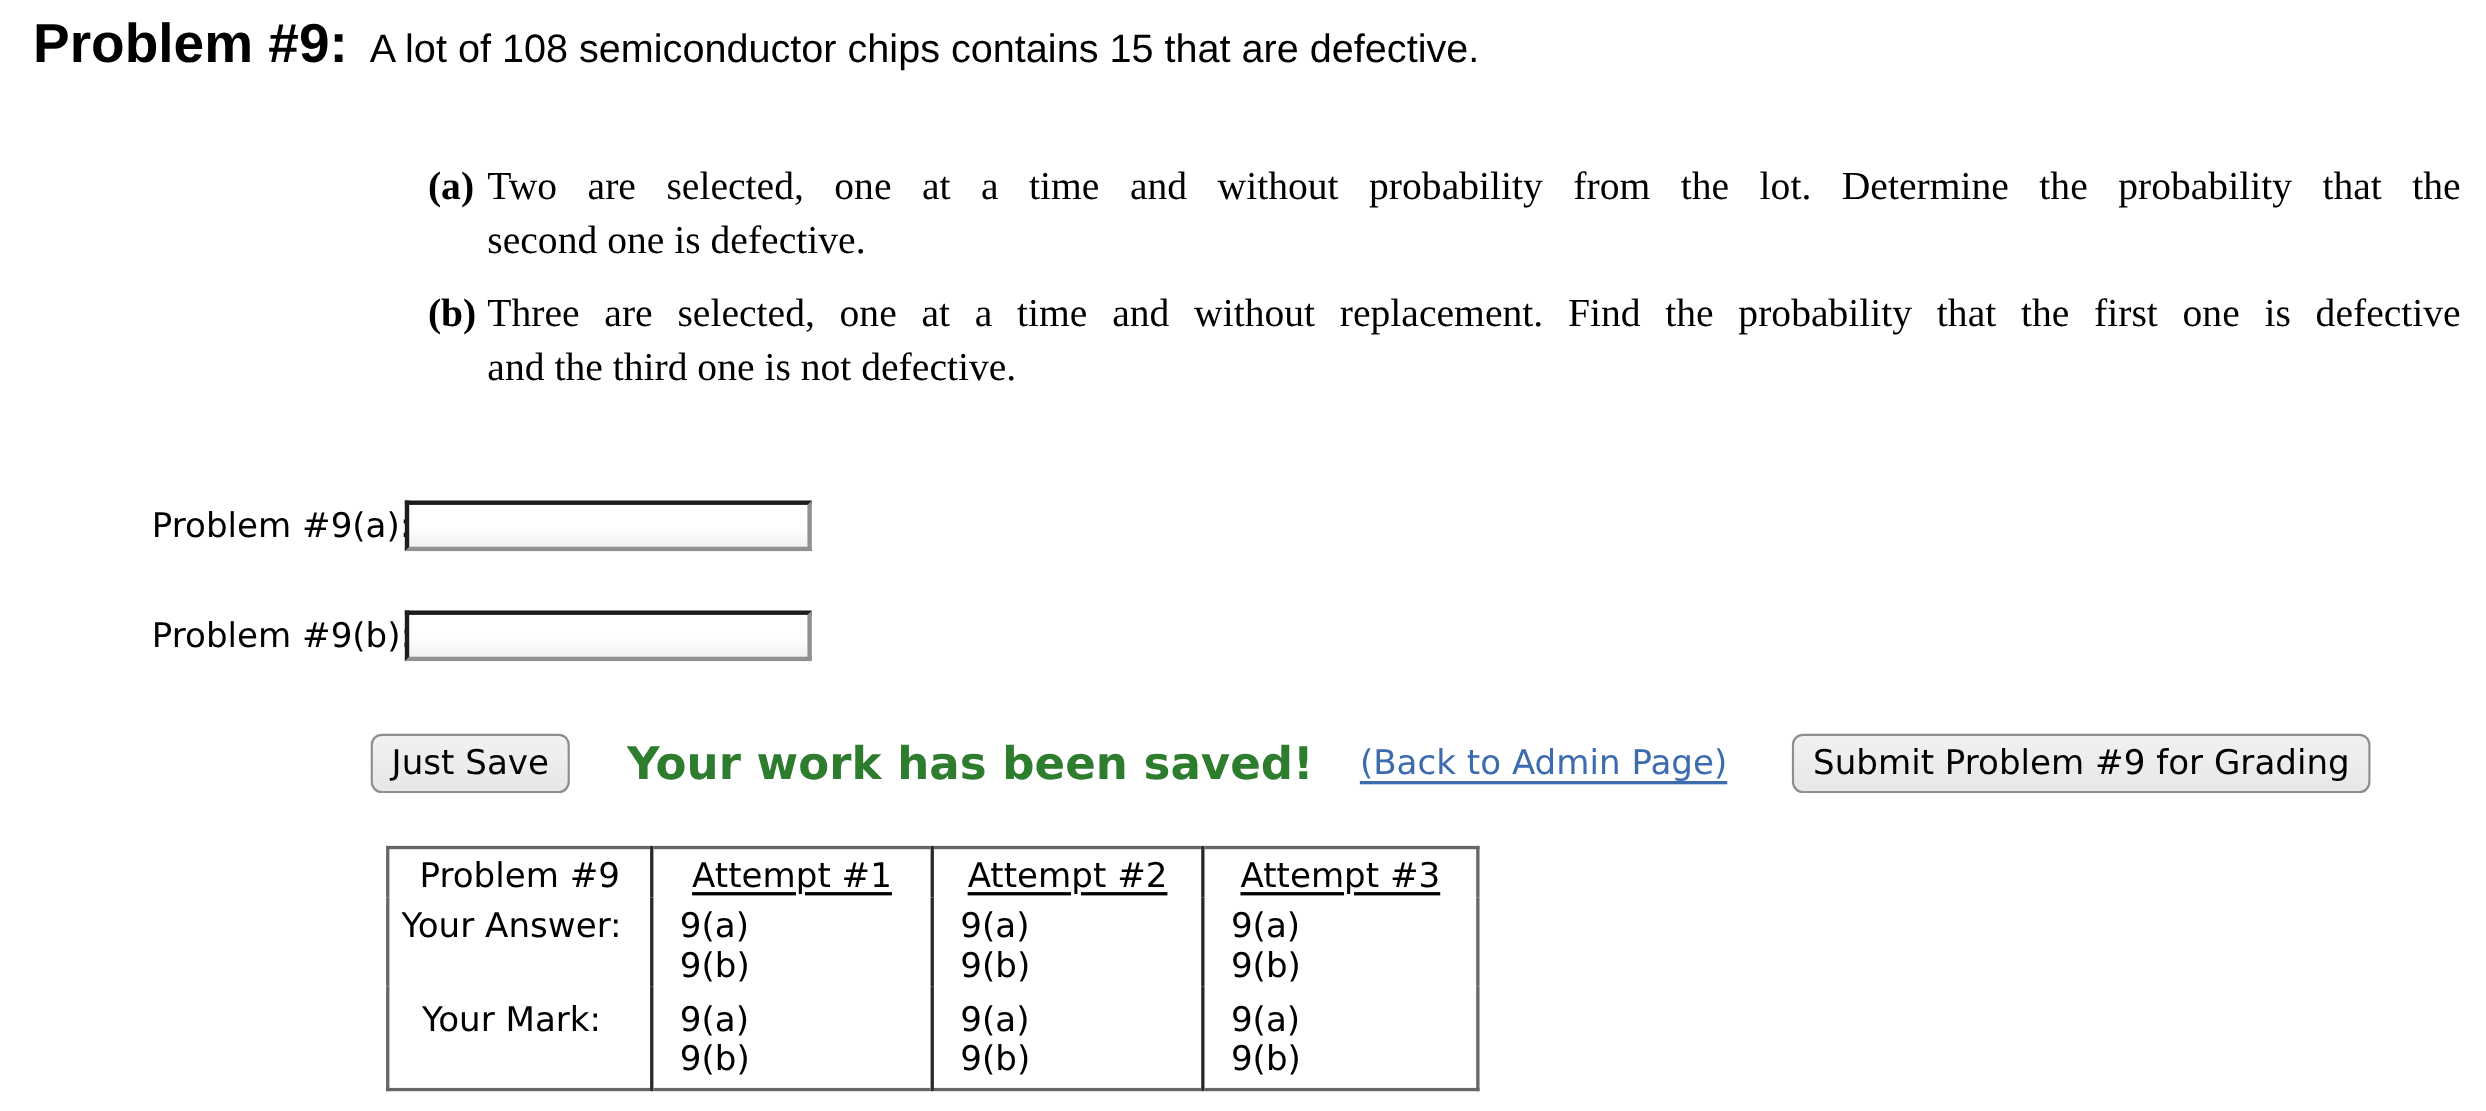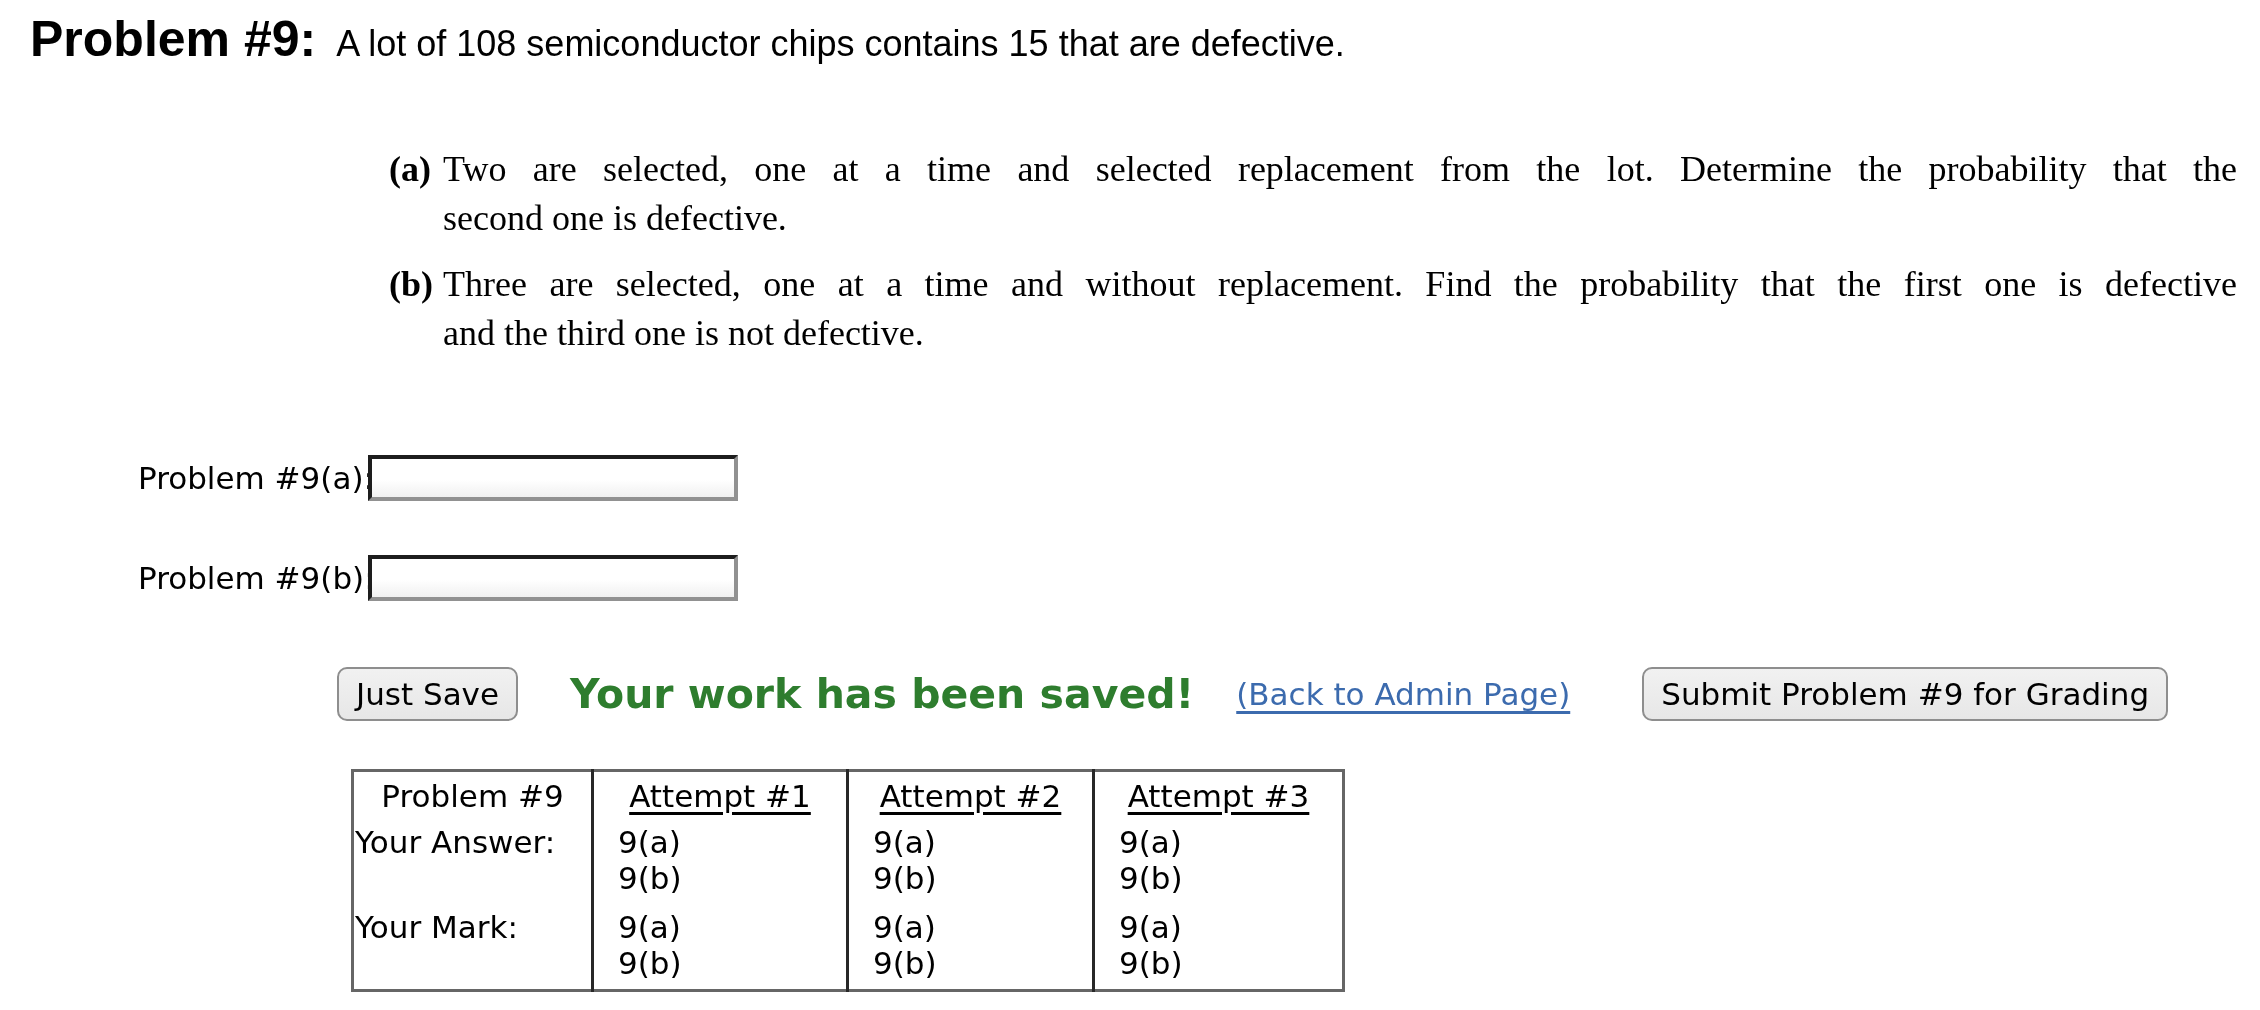--- a/index.html
+++ b/index.html
@@ -43,48 +43,48 @@
     font-family:inherit; font-size:31px; color:#000;
     background:linear-gradient(180deg,#f1f1f1,#e7e7e7);
     border:2px solid #8e8e8e; border-radius:10px;
     padding:7px 17px; cursor:pointer;
   }
   .status { margin-left:20px; font-weight:700; font-size:41px; color:var(--saved-green,#2e7d2e); }
   .admin-link {
     margin-left:10px; font-size:31px; color:var(--link-blue,#3c6bae);
     text-decoration:underline; text-decoration-thickness:3px; text-underline-offset:6px; cursor:pointer;
   }
-  .btn.submit { margin-left:40px; }
+  .btn.submit { margin-left:27px; }
 
   
   table.results { margin:48px 0 0 351px; border-collapse:collapse; font-size:31px; line-height:36px; }
   table.results { border:3px solid #666; }
   table.results td { vertical-align:top; }
   td.colsep { border-left:3px solid #282828; }
   .c1 { width:220px; } .c2 { width:227px; } .c3 { width:218px; } .c4 { width:222px; }
   td.hcell { text-align:center; padding:6px 6px 2px 6px; }
   .hdr-problem { font-weight:400; }
   .hdr-attempt { text-decoration:underline; text-decoration-thickness:3px; text-underline-offset:5px; }
   tr.r-answer td { padding-top:8px; }
   tr.r-mark   td { padding-top:12px; padding-bottom:8px; }
-  td.rowlabel { text-align:left; padding-right:16px; }
+  td.rowlabel { text-align:center; padding-right:16px; }
   td.acell    { padding-left:24px; }
 </style>
 </head>
 <body>
 
 <div class="title-line">
   <span class="page-title">Problem #9:</span><span class="statement">A lot of 108 semiconductor chips contains 15 that are defective.</span>
 </div>
 
 <div class="parts">
   <div class="part">
     <div class="part-label">(a)</div>
     <div class="part-text">
-      <div class="jline">Two are selected, one at a time and selected replacement from the lot. Determine the probability that the</div>
+      <div class="jline">Two are selected, one at a time and without probability from the lot. Determine the probability that the</div>
       <div class="lline">second one is defective.</div>
     </div>
   </div>
   <div class="part">
     <div class="part-label">(b)</div>
     <div class="part-text">
       <div class="jline">Three are selected, one at a time and without replacement. Find the probability that the first one is defective</div>
       <div class="lline">and the third one is not defective.</div>
     </div>
   </div>

